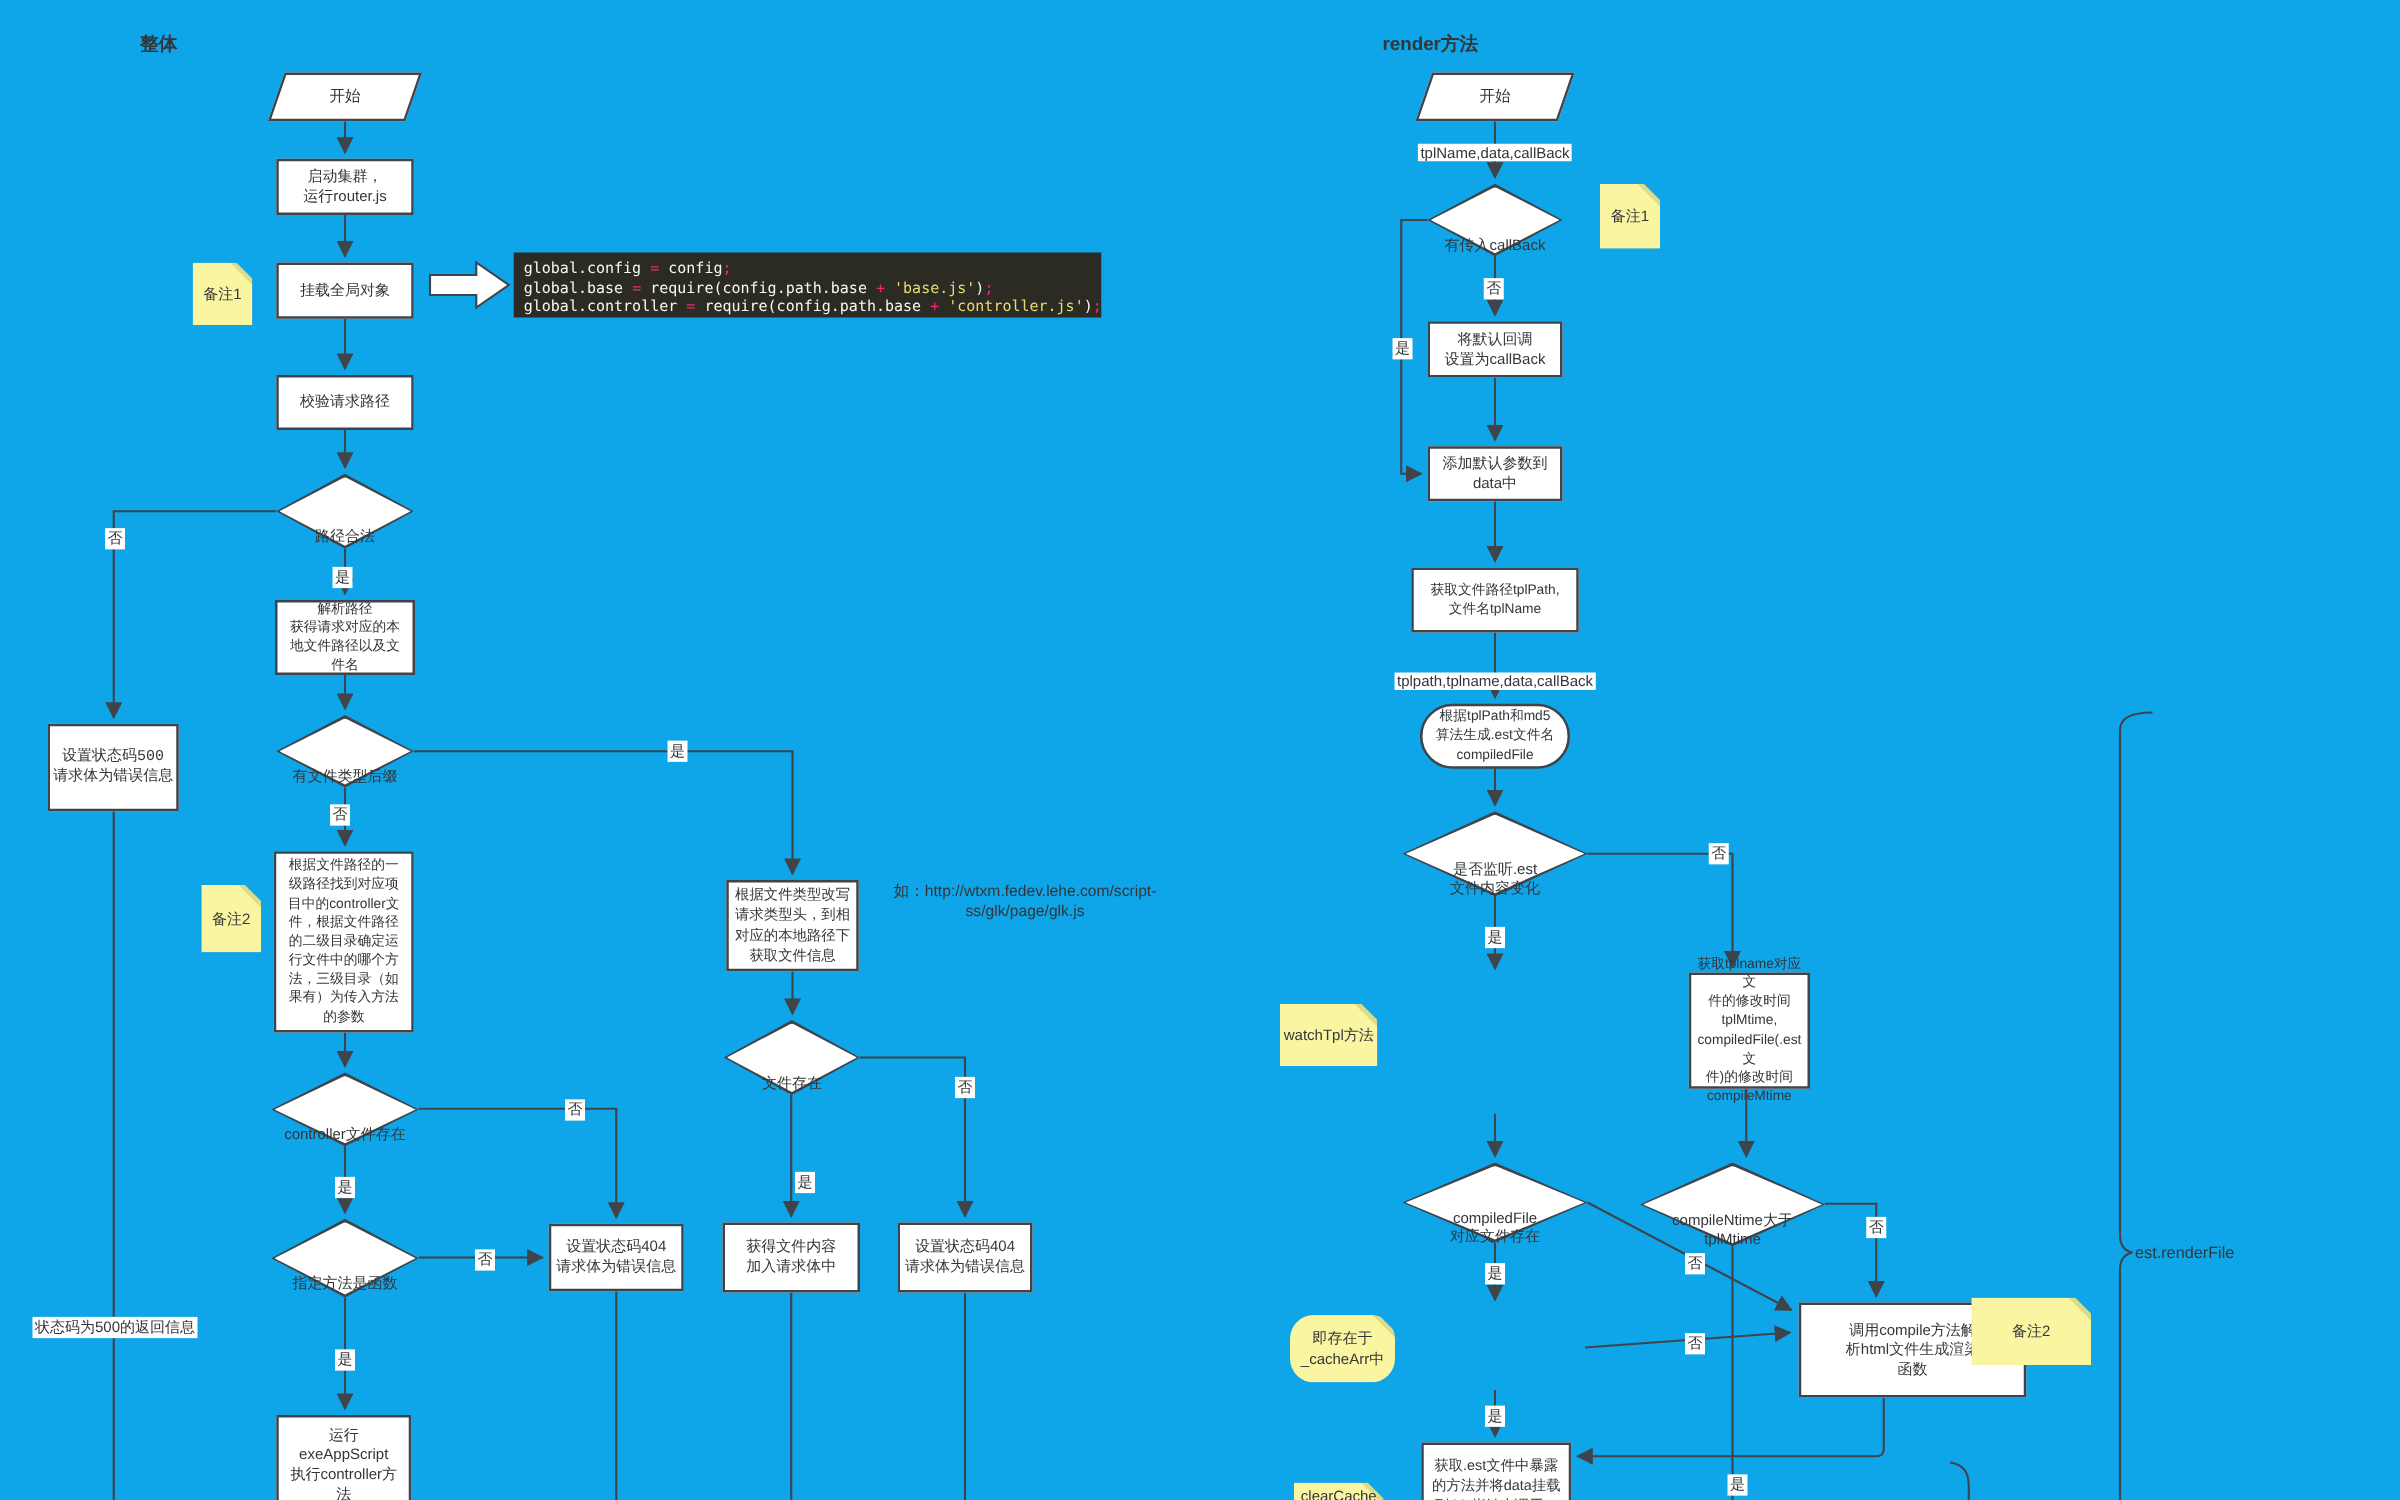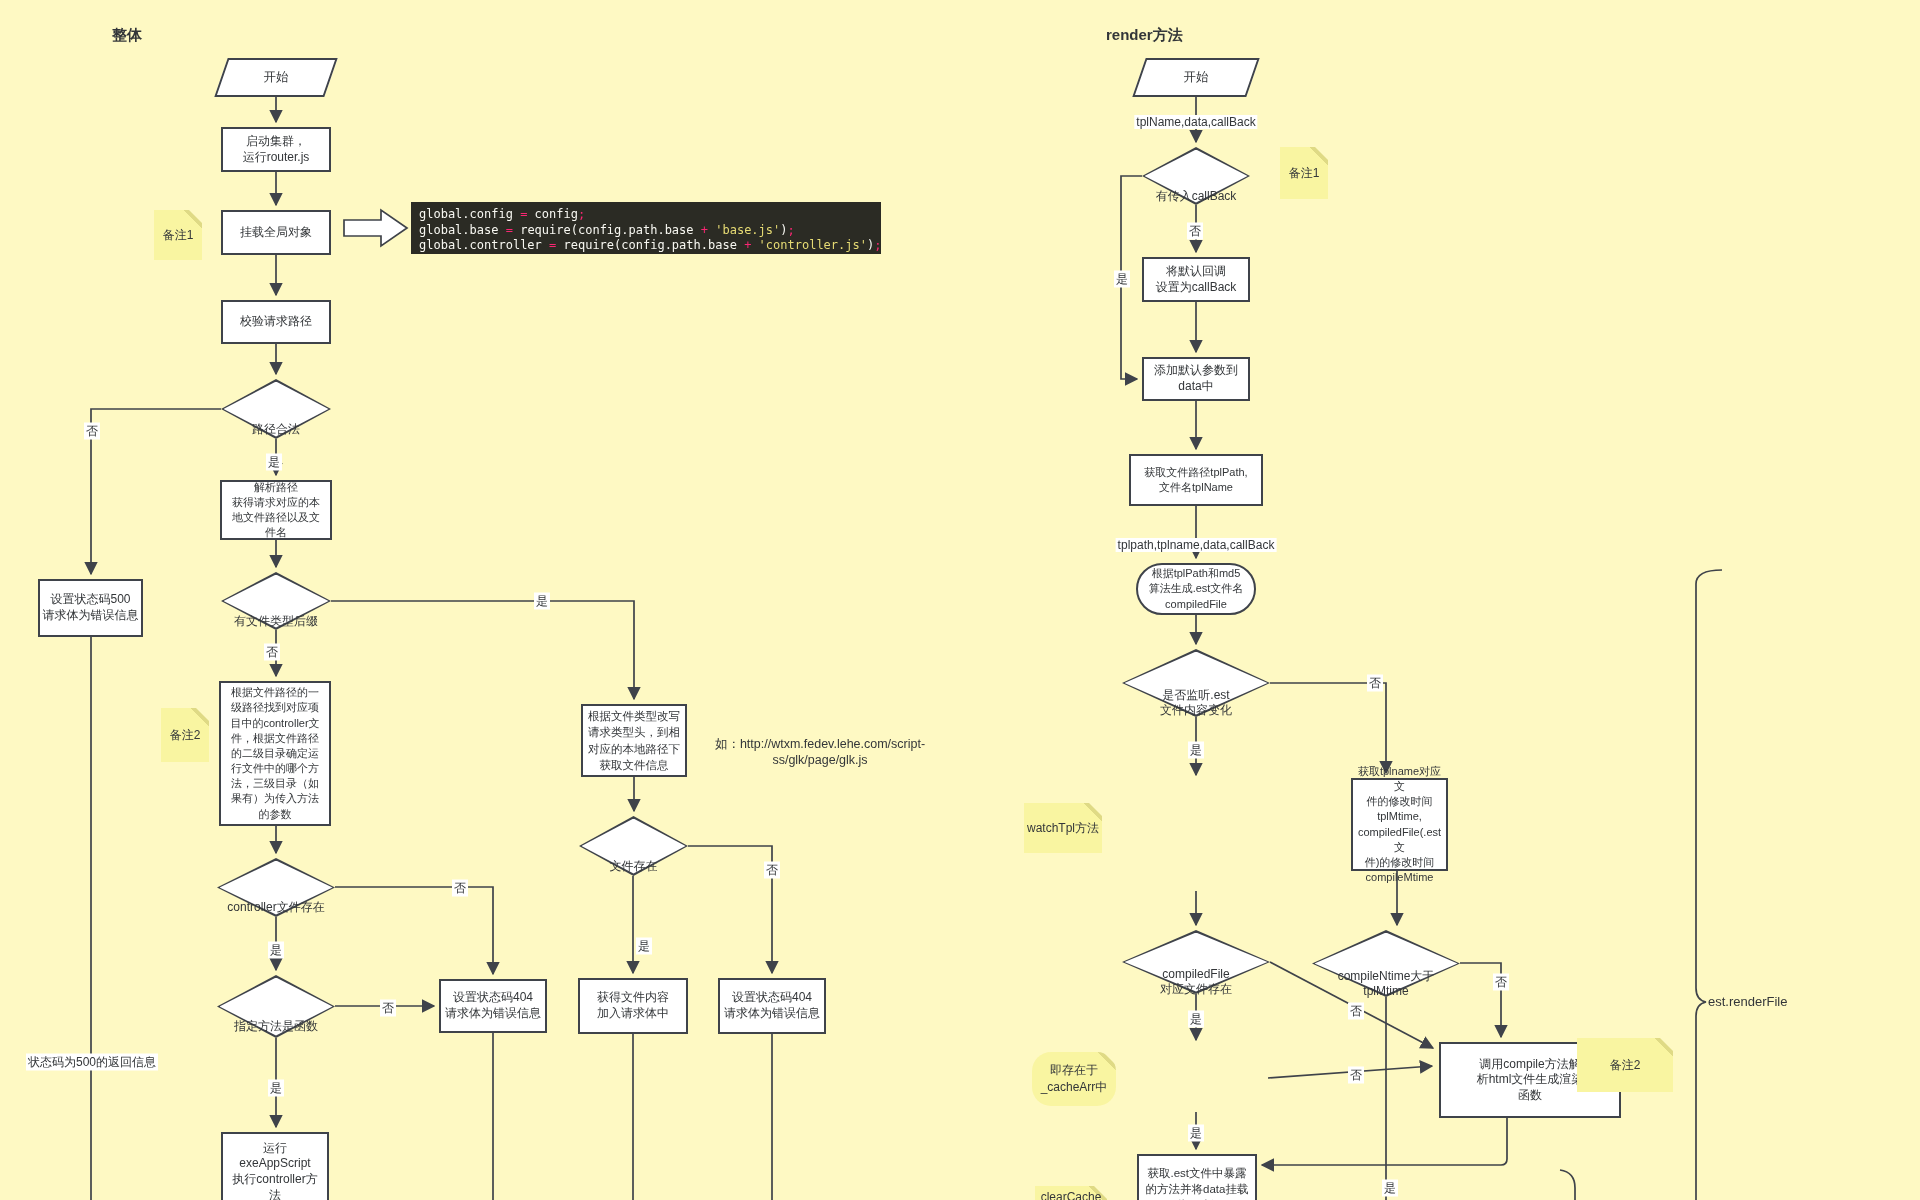--- a/index.html
+++ b/index.html
@@ -1,16 +1,16 @@
 <!DOCTYPE html>
 <html><head>
 <meta charset="utf-8">
 <style>
   html,body{margin:0;padding:0;background:#ededed;}
-  .canvas{position:relative;width:1920px;height:1200px;background:#fef9c3;overflow:hidden;
+  .canvas{position:relative;width:1920px;height:1200px;background:#0ea5e9;overflow:hidden;
           font-family:"Liberation Sans","DejaVu Sans",sans-serif;color:#333639;}
   svg.edges{position:absolute;left:0;top:0;width:1920px;height:1200px;}
   .title{position:absolute;font-weight:bold;font-size:15px;}
   .box{position:absolute;background:#fff;border:2px solid #3f434a;box-sizing:border-box;
        display:flex;align-items:center;justify-content:center;text-align:center;
        font-size:12px;line-height:1.3;white-space:pre-line;}
   .small{font-size:11px;line-height:1.38;}
   .mid{font-size:11.5px;line-height:1.42;}
   .para{position:absolute;display:flex;align-items:center;justify-content:center;font-size:12.5px;}
   .para::before{content:"";position:absolute;inset:0;background:#fff;border:2px solid #3f434a;
@@ -103,21 +103,21 @@
     </div>
   <div class="box" style="left:221px;top:127px;width:110px;height:45px;">启动集群，
 运行router.js</div>
   <div class="note" style="left:154px;top:210px;width:48px;height:50px;">备注1</div>
   <div class="box" style="left:221px;top:210px;width:110px;height:45px;">挂载全局对象</div>
 
   <div class="code" style="left:411px;top:202px;width:470px;height:52px;"><div><span class="tok-w">global.config </span><span class="tok-p">= </span><span class="tok-w">config</span><span class="tok-p">;</span></div><div><span class="tok-w">global.base </span><span class="tok-p">= </span><span class="tok-w">require(config.path.base </span><span class="tok-p">+ </span><span class="tok-y">'base.js'</span><span class="tok-w">)</span><span class="tok-p">;</span></div><div><span class="tok-w">global.controller </span><span class="tok-p">= </span><span class="tok-w">require(config.path.base </span><span class="tok-p">+ </span><span class="tok-y">'controller.js'</span><span class="tok-w">)</span><span class="tok-p">;</span></div></div>
 
   <div class="box" style="left:221px;top:300px;width:110px;height:44px;">校验请求路径</div>
   <div class="diamond" style="left:221px;top:379px;width:110px;height:60px;"><span>路径合法</span></div>
-  <div class="box" style="left:38px;top:579px;width:105px;height:58px;">设置状态码500
+  <div class="box" style="left:38px;top:579px;width:105px;height:70px;font-family:Liberation Mono, monospace;">设置状态码500
 请求体为错误信息</div>
   <div class="box small" style="left:220px;top:480px;width:112px;height:60px;">解析路径
 获得请求对应的本
 地文件路径以及文
 件名</div>
   <div class="diamond" style="left:221px;top:572px;width:110px;height:58px;"><span>有文件类型后缀</span></div>
 
   <div class="note" style="left:161px;top:708px;width:48px;height:54px;">备注2</div>
   <div class="box small" style="left:219px;top:681px;width:112px;height:145px;">根据文件路径的一
 级路径找到对应项
@@ -135,21 +135,21 @@
 请求体为错误信息</div>
   <div class="box" style="left:221px;top:1132px;width:108px;height:80px;">运行
 exeAppScript
 执行controller方
 法</div>
 
   <div class="box mid" style="left:581px;top:704px;width:106px;height:73px;">根据文件类型改写
 请求类型头，到相
 对应的本地路径下
 获取文件信息</div>
-  <div class="plainlabel" style="left:700px;top:737px;width:240px;">如：http://wtxm.fedev.lehe.com/script-
+  <div class="plainlabel" style="left:700px;top:706px;width:240px;">如：http://wtxm.fedev.lehe.com/script-
 ss/glk/page/glk.js</div>
   <div class="diamond" style="left:579px;top:816px;width:109px;height:60px;"><span>文件存在</span></div>
   <div class="box" style="left:578px;top:978px;width:110px;height:56px;">获得文件内容
 加入请求体中</div>
   <div class="box" style="left:718px;top:978px;width:108px;height:56px;">设置状态码404
 请求体为错误信息</div>
 
   <div class="elabel" style="left:92px;top:431px;">否</div>
   <div class="elabel" style="left:274px;top:462px;">是</div>
   <div class="elabel" style="left:542px;top:601px;">是</div>

